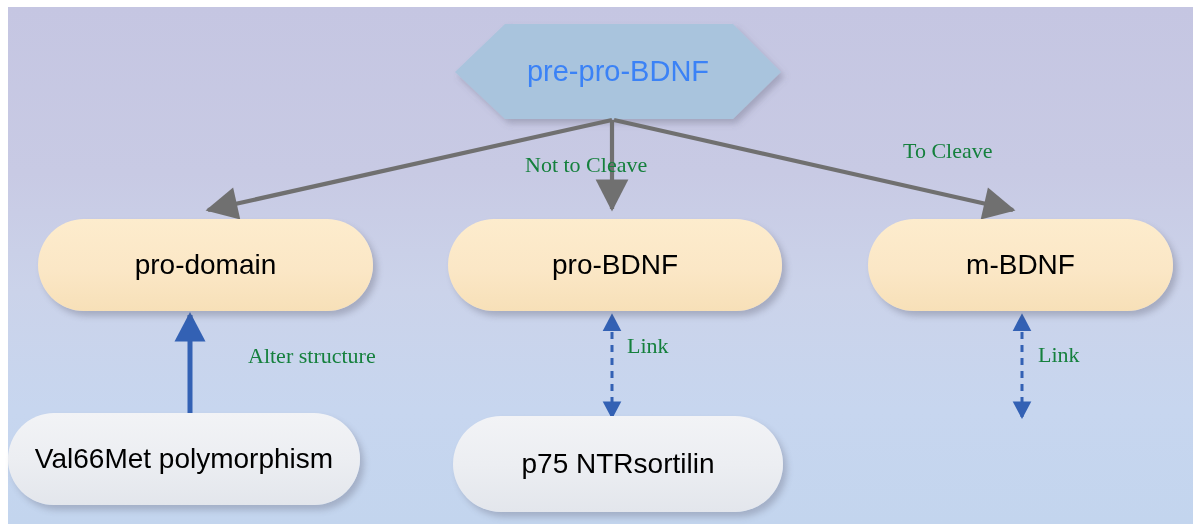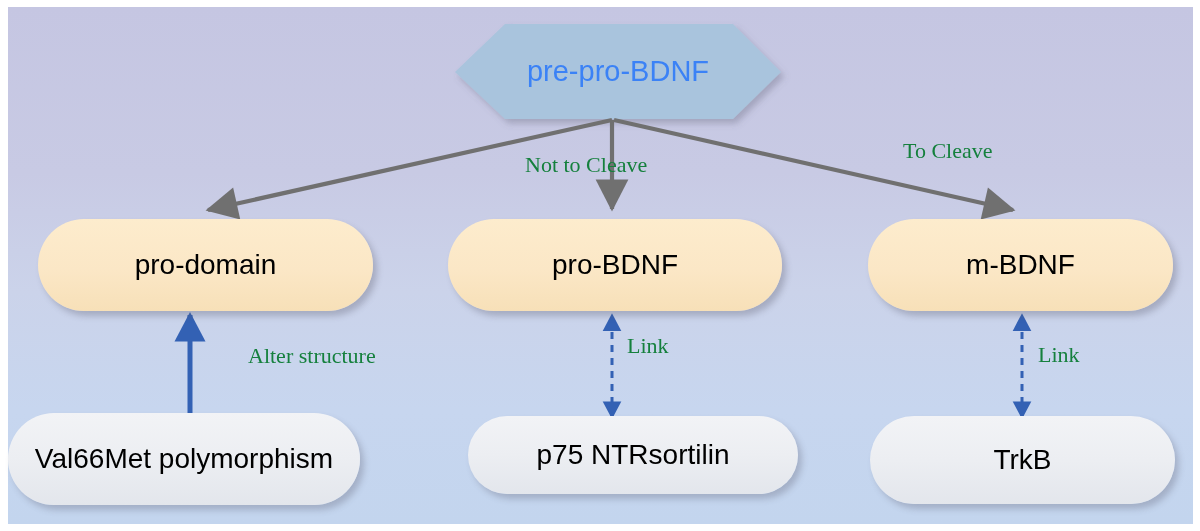--- a/index.html
+++ b/index.html
@@ -122,27 +122,24 @@
   </div>
 
   <div class="node pill orange" style="left:448px; top:219px; width:334px; height:92px;">
     <span>pro-BDNF</span>
   </div>
 
   <div class="node pill grey" style="left:8px; top:413px; width:352px; height:92px; flex-direction:row;">
     <span>Val66Met polymorphism</span>
   </div>
 
-  <div class="node pill grey" style="left:468px; top:416px; width:330px; height:78px;">
+  <div class="node pill grey" style="left:453px; top:416px; width:330px; height:96px;">
     <span>p75 NTRsortilin</span>
   </div>
 
-  <div class="node pill grey" style="left:870px; top:416px; width:305px; height:88px;">
-    <span>TrkB</span>
-  </div>
 
   <div class="edge-label" style="left:525px; top:152px;">Not to Cleave</div>
 
   <div class="edge-label" style="left:903px; top:138px;text-align:right;">To Cleave</div>
 
   <div class="edge-label" style="left:216px; top:343px;margin-left:32px;">Alter structure</div>
 
   <div class="edge-label" style="left:627px; top:333px;">Link</div>
 
   <div class="edge-label" style="left:1038px; top:342px;">Link</div>

